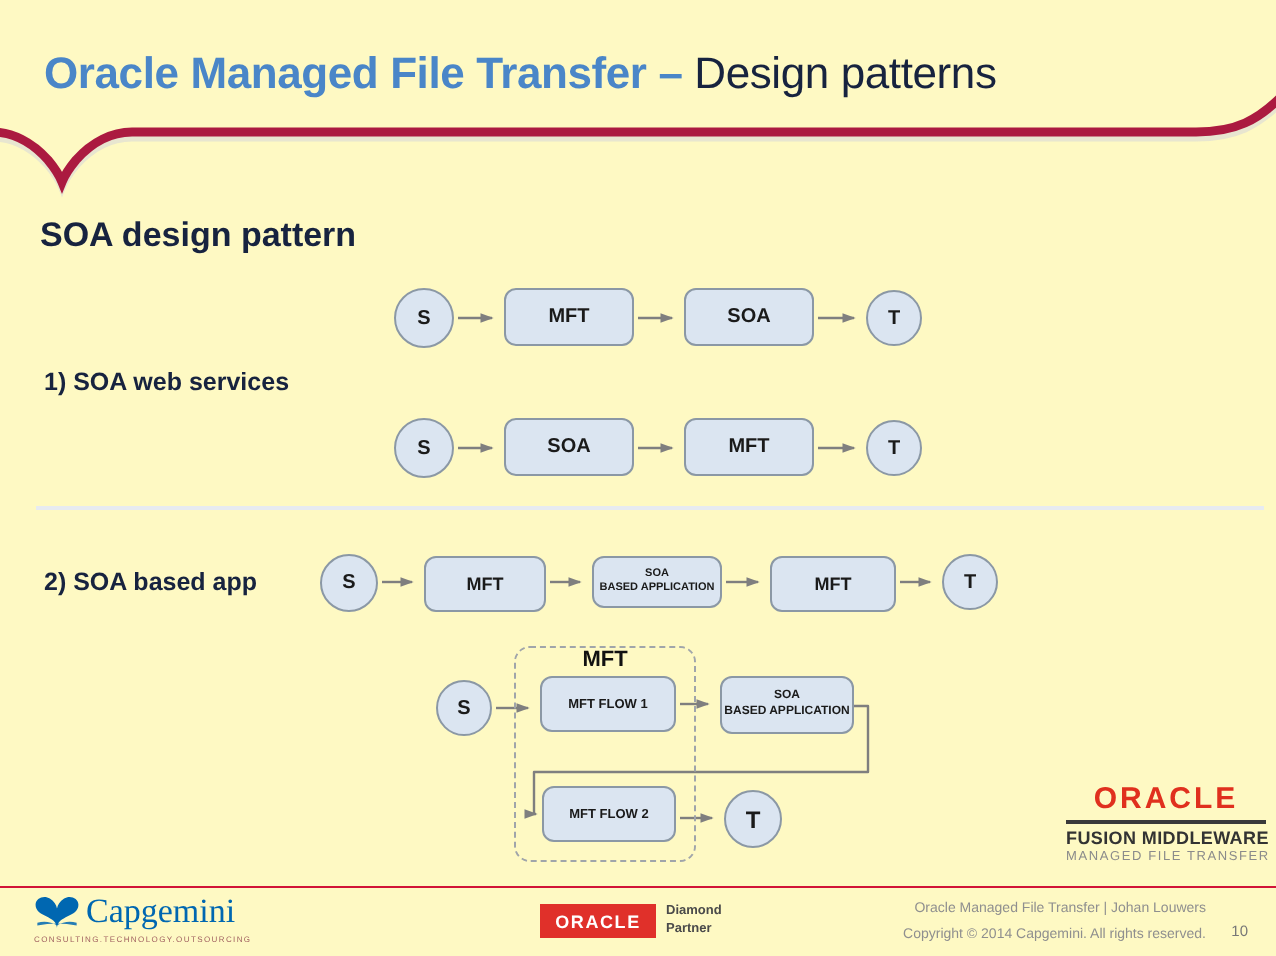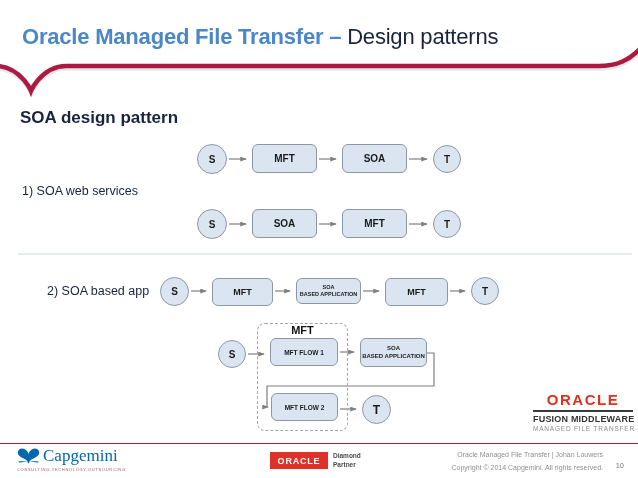--- a/index.html
+++ b/index.html
@@ -1,28 +1,28 @@
 <!DOCTYPE html>
 <html><head>
 <meta charset="utf-8">
 <style>
   * { margin:0; padding:0; box-sizing:border-box; }
   body { background:#666; font-family:"Liberation Sans", sans-serif; }
   .slide {
-    position:relative; width:638px; height:478px; background:#ffffff;
+    position:relative; width:638px; height:478px; background:#fef9c3;
     overflow:hidden; margin:0 auto;
   }
   
   .title { position:absolute; left:22px; top:24px; font-size:22px; letter-spacing:-0.2px; white-space:nowrap; }
   .title .t-blue { color:#4a86c8; font-weight:bold; }
   .title .t-dark { color:#17233f; font-weight:normal; }
   .ribbon { position:absolute; left:0; top:0; width:638px; height:105px; pointer-events:none; }
   
   .section-heading { position:absolute; left:20px; top:108px; font-size:17px; font-weight:bold; color:#17233f; }
-  .pattern-label { position:absolute; left:22px; font-size:12.5px; color:#17233f; }
+  .pattern-label { position:absolute; left:22px; font-size:12.5px; color:#17233f;font-weight:bold; }
   .divider { position:absolute; left:18px; top:253px; width:614px; height:2px; background:#e7ebf1; }
   
   .node, .circle {
     position:absolute; display:flex; align-items:center; justify-content:center;
     background:#dbe5f1; border:1px solid #8b98a5; color:#1a1a1a; font-weight:bold;
     text-align:center; z-index:2;
   }
   .node { border-radius:6px; font-size:10px; }
   .circle { border-radius:50%; font-size:10px; }
   .node.small { font-size:9px; }
@@ -66,21 +66,21 @@
     <span class="t-blue">Oracle Managed File Transfer – </span><span class="t-dark">Design patterns</span>
   </div>
 
   <svg class="ribbon" viewBox="0 0 638 105">
     <path d="M-4,69 C6,69 16,74 24,83 Q29,89 31,94 Q33,89 38,83 C46,74 56,69 66,69 H598 C618,69 629,63 641,51" fill="none" stroke="#d9d9d9" stroke-width="3.5" opacity="0.6"></path>
     <path d="M-4,66 C6,66 16,71 24,80 Q29,86 31,91 Q33,86 38,80 C46,71 56,66 66,66 H598 C618,66 629,60 641,48" fill="none" stroke="#ab1a40" stroke-width="4.5" stroke-linecap="round"></path>
   </svg>
 
   <div class="section-heading">SOA design pattern</div>
   <div class="pattern-label" style="top:184px;">1) SOA web services</div>
-  <div class="pattern-label" style="top:284px;margin-left:25px;">2) SOA based app</div>
+  <div class="pattern-label" style="top:284px;">2) SOA based app</div>
   <div class="divider"></div>
 
   <svg class="edges" viewBox="0 0 638 478">
     <defs>
       <marker id="ah" markerWidth="7" markerHeight="6" refX="4.8" refY="2" orient="auto">
         <path d="M0,0 L5.5,2 L0,4 z" fill="#7f7f7f"></path>
       </marker>
     </defs>
     <g stroke="#7f7f7f" stroke-width="1.2" fill="none" stroke-linejoin="round">
 

